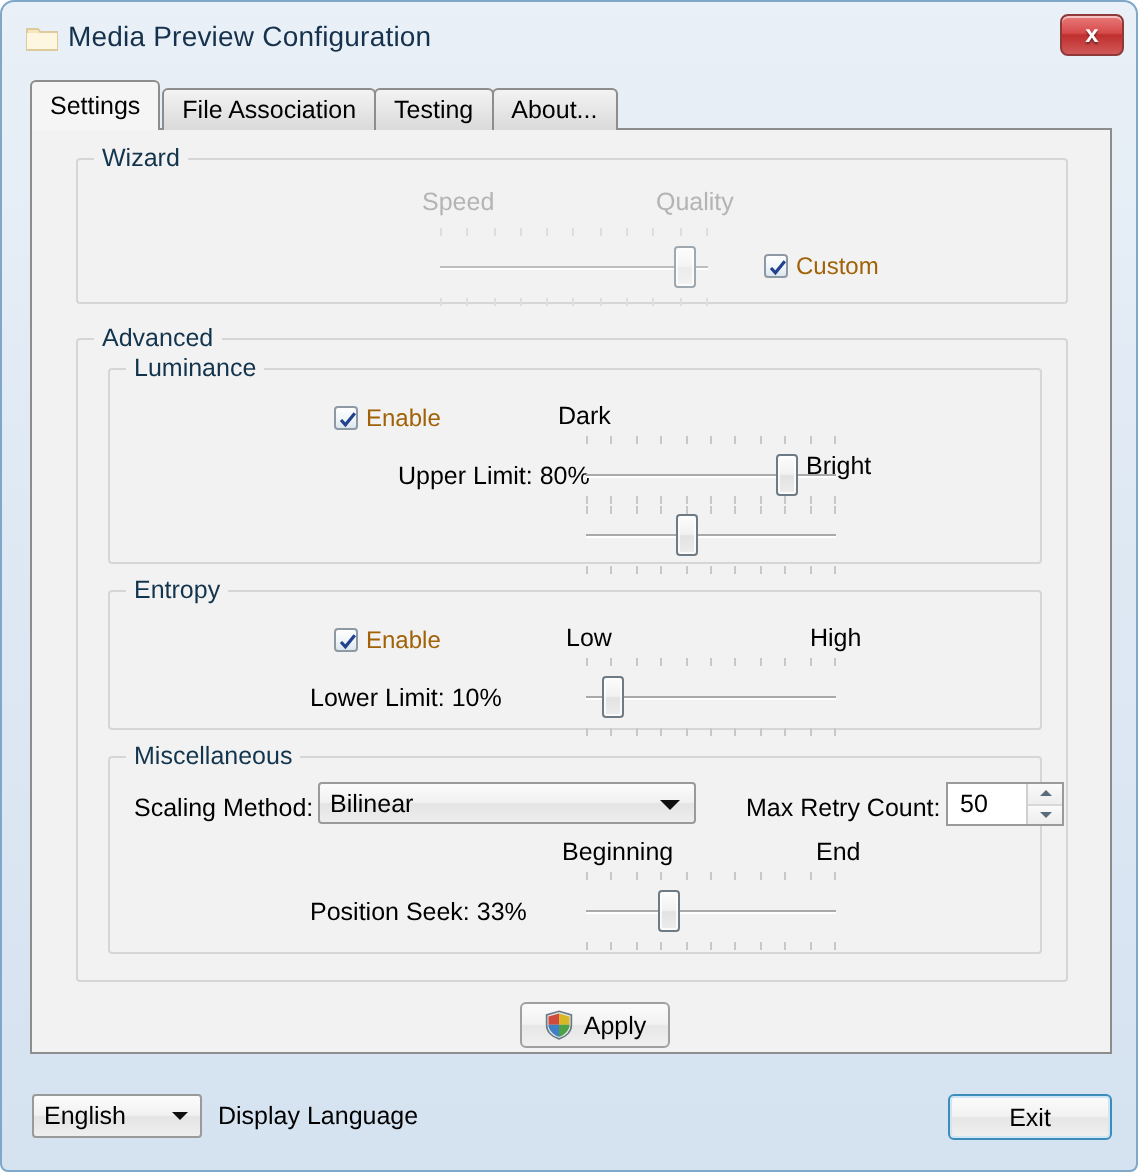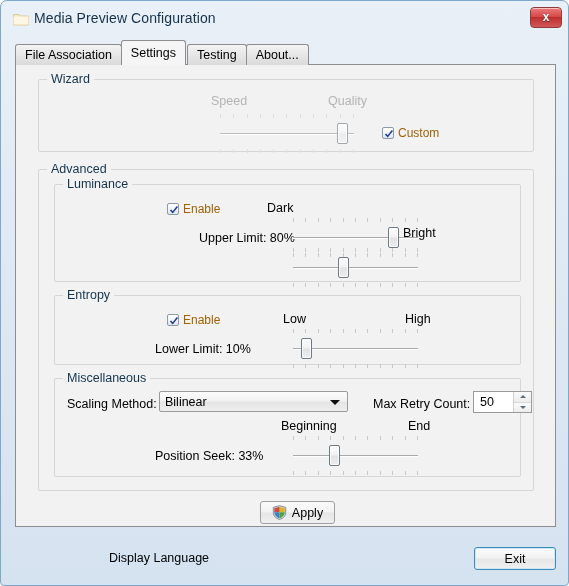--- a/index.html
+++ b/index.html
@@ -347,22 +347,22 @@
         <path d="M0.5 4.5 L15.5 4.5 L15.5 12.5 L0.5 12.5 Z" fill="#fdf6e1" stroke="none"></path>
       </svg>
     </span>
     <div id="title-text">Media Preview Configuration</div>
     <div id="close-button">
       <span class="glyph">x</span>
     </div>
   </div>
 
   <div id="tabstrip">
+    <div class="tab selected">Settings</div>
     <div class="tab">File Association</div>
-    <div class="tab selected">Settings</div>
     <div class="tab">Testing</div>
     <div class="tab">About...</div>
   </div>
 
   <div id="tabpage">
 
     <div class="group" style="left:22px; top:14px; width:496px; height:73px;">
       <span class="caption">Wizard</span>
 
       <span class="endlabel disabled" style="left:172px; top:14px;">Speed</span>
@@ -417,21 +417,21 @@
 
         <div class="checkbox" style="left:112px; top:17px;">
           <span class="box">
             <svg width="10" height="10" viewBox="0 0 10 10">
               <path d="M1.5 5 L3.7 7.4 L8.4 1.6" fill="none" stroke="#21428f" stroke-width="1.6"></path>
             </svg>
           </span>
           <span class="cb-label">Enable</span>
         </div>
 
-        <span class="endlabel" style="left:212px; top:16px;">Dark</span>
+        <span class="endlabel" style="left:224px; top:16px;">Dark</span>
         <span class="endlabel" style="left:348px; top:16px;margin-top:25px;">Bright</span>
 
         <span class="fieldlabel" style="left:100px; top:46px;margin-left:44px;">Upper Limit: 80%</span>
 
         <div class="slider" style="left:238px; top:42px; width:125px; height:21px;">
           <div class="ticks top">
             <i></i>
               <i></i>
               <i></i>
               <i></i>
@@ -611,19 +611,23 @@
           <path d="M8 1.8 L13.6 3.4 L13.6 7.8 L8 7.8 Z" fill="#d9b528"></path>
           <path d="M8 1.8 L2.4 3.4 L2.4 7.8 L8 7.8 Z" fill="#d04a3e"></path>
           <path d="M2.4 7.8 L8 7.8 L8 14.3 C5.2 13.3 3 11.2 2.4 8.6 Z" fill="#3f7fc4"></path>
           <path d="M13.6 7.8 L8 7.8 L8 14.3 C10.8 13.3 13 11.2 13.6 8.6 Z" fill="#4fa148"></path>
         </svg>
       </span>
       <span>Apply</span>
     </div>
   </div>
 
+  <div class="combo" id="lang-combo">
+    <span class="combo-text">English</span>
+    <span class="arrow"></span>
+  </div>
   <div id="lang-label">Display Language</div>
 
   <div class="pushbutton" id="exit-button" style="left:473px; top:546px; width:82px; height:23px;">
     <span>Exit</span>
   </div>
 
 </div>
 
 </body></html>

